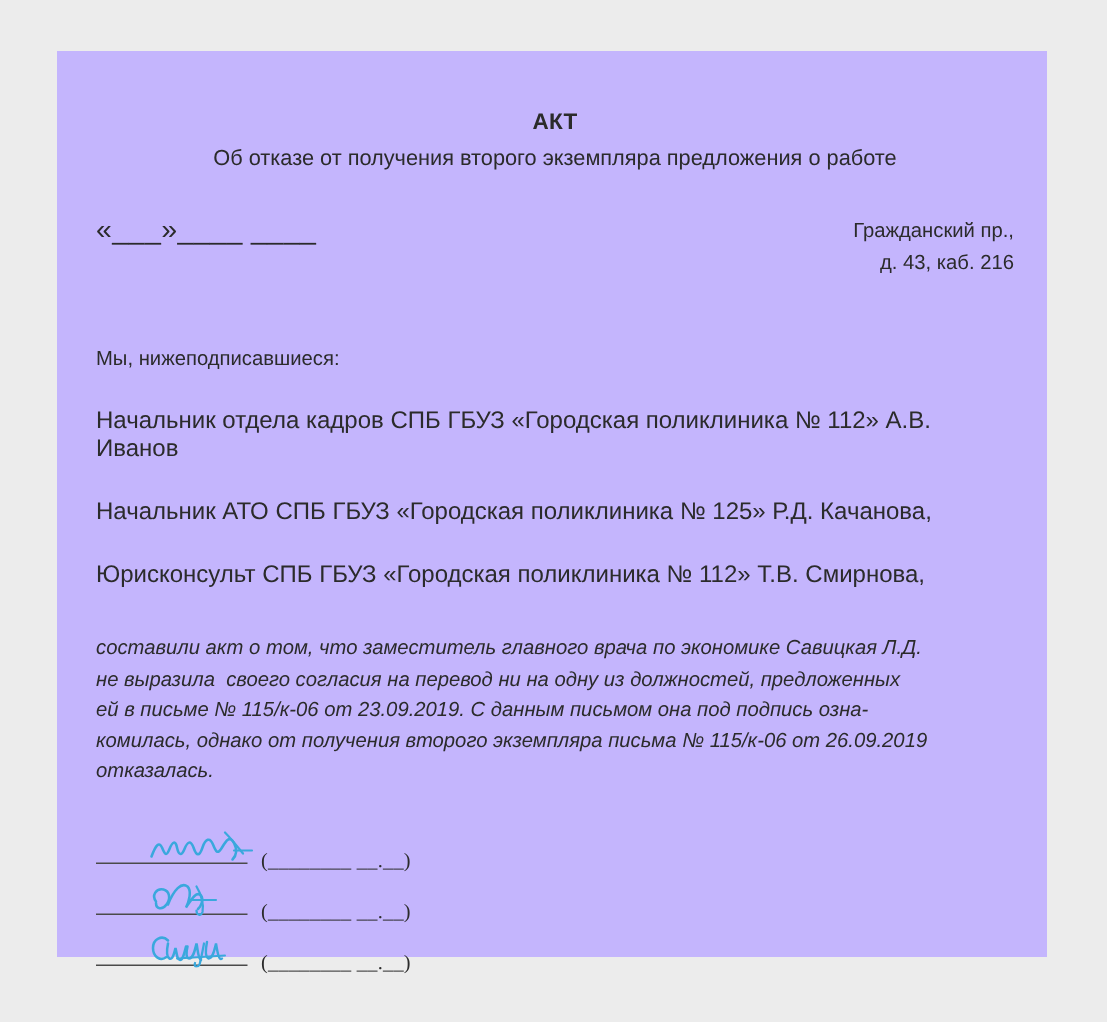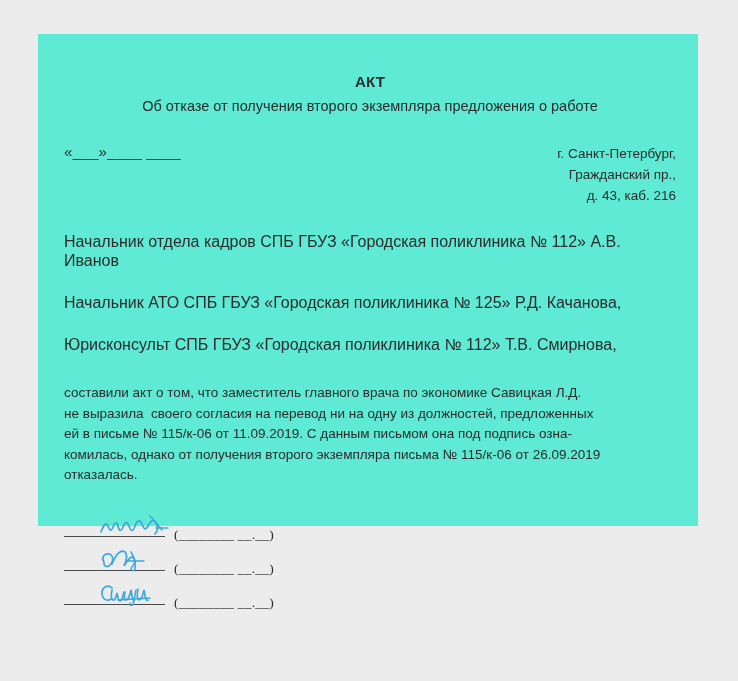--- a/index.html
+++ b/index.html
@@ -11,22 +11,22 @@
     height: 681px;
     background: #ececec;
     font-family: "Liberation Sans", sans-serif;
     overflow: hidden;
   }
   .page {
     position: absolute;
     left: 38px;
     top: 34px;
     width: 660px;
-    height: 492px;
-    background: #5eead4;
+    height: 604px;
+    background: #c4b5fd;
   }
   .doc-inner {
     position: absolute;
     left: 26px;
     top: 0;
     width: 612px;
   }
   .title-block {
     text-align: center;
     padding-top: 38px;
@@ -47,21 +47,21 @@
   }
   .meta-row {
     position: relative;
     margin-top: 27px;
     height: 66px;
   }
   .date-placeholder {
     position: absolute;
     left: 0;
     top: 0;
-    font-size: 15px;
+    font-size: 19px;
     color: #2b2b2b;
     letter-spacing: 0.3px;
     white-space: pre;
     text-align: center;
   }
   .address-block {
     position: absolute;
     right: 0;
     top: 0;
     text-align: right;
@@ -89,20 +89,21 @@
   .body-paragraph {
     margin-top: 29px;
     font-size: 13.5px;
     color: #2b2b2b;
     line-height: 20.5px;
     text-align: justify;
   }
   .body-paragraph .pline {
     display: block;
     white-space: pre;
+    font-style: italic;
   }
   .sign-area {
     margin-top: 24px;
     font-family: Liberation Serif, serif;
   }
   .sign-row {
     position: relative;
     height: 34px;
   }
   .sign-rule {
@@ -138,35 +139,35 @@
   <div class="doc-inner">
 
     <div class="title-block">
       <div class="doc-title">АКТ</div>
       <div class="doc-subtitle">Об отказе от получения второго экземпляра предложения о работе</div>
     </div>
 
     <div class="meta-row">
       <div class="date-placeholder">«___»____ ____</div>
       <div class="address-block">
-        <span class="address-line">г. Санкт-Петербург,</span>
         <span class="address-line">Гражданский пр.,</span>
         <span class="address-line">д. 43, каб. 216</span>
       </div>
     </div>
 
+    <div class="intro-line">Мы, нижеподписавшиеся:</div>
 
     <div class="party-line">Начальник отдела кадров СПБ ГБУЗ «Городская поликлиника № 112» А.В. Иванов</div>
     <div class="party-line">Начальник АТО СПБ ГБУЗ «Городская поликлиника № 125» Р.Д. Качанова,</div>
     <div class="party-line">Юрисконсульт СПБ ГБУЗ «Городская поликлиника № 112» Т.В. Смирнова,</div>
 
     <div class="body-paragraph">
       <span class="pline">составили акт о том, что заместитель главного врача по экономике Савицкая Л.Д.</span>
       <span class="pline">не выразила  своего согласия на перевод ни на одну из должностей, предложенных</span>
-      <span class="pline">ей в письме № 115/к-06 от 11.09.2019. С данным письмом она под подпись озна-</span>
+      <span class="pline">ей в письме № 115/к-06 от 23.09.2019. С данным письмом она под подпись озна-</span>
       <span class="pline">комилась, однако от получения второго экземпляра письма № 115/к-06 от 26.09.2019</span>
       <span class="pline">отказалась.</span>
     </div>
 
     <div class="sign-area">
 
       <div class="sign-row">
         <div class="sign-rule"></div>
         <svg class="sign-ink" viewBox="0 0 90 26" fill="none">
           <path d="M3 20 C6 12, 8 10, 10 14 C12 19, 13 20, 15 15 C17 10, 19 9, 20 14 C21 19, 23 20, 25 15 C27 10, 29 9, 31 14 C33 20, 35 20, 37 14 C39 8, 42 7, 44 12 C46 17, 47 19, 50 14 C53 9, 55 6, 58 11 C60 15, 60 19, 57 22" stroke="#3aa8dd" stroke-width="1.7" stroke-linecap="round"></path>

